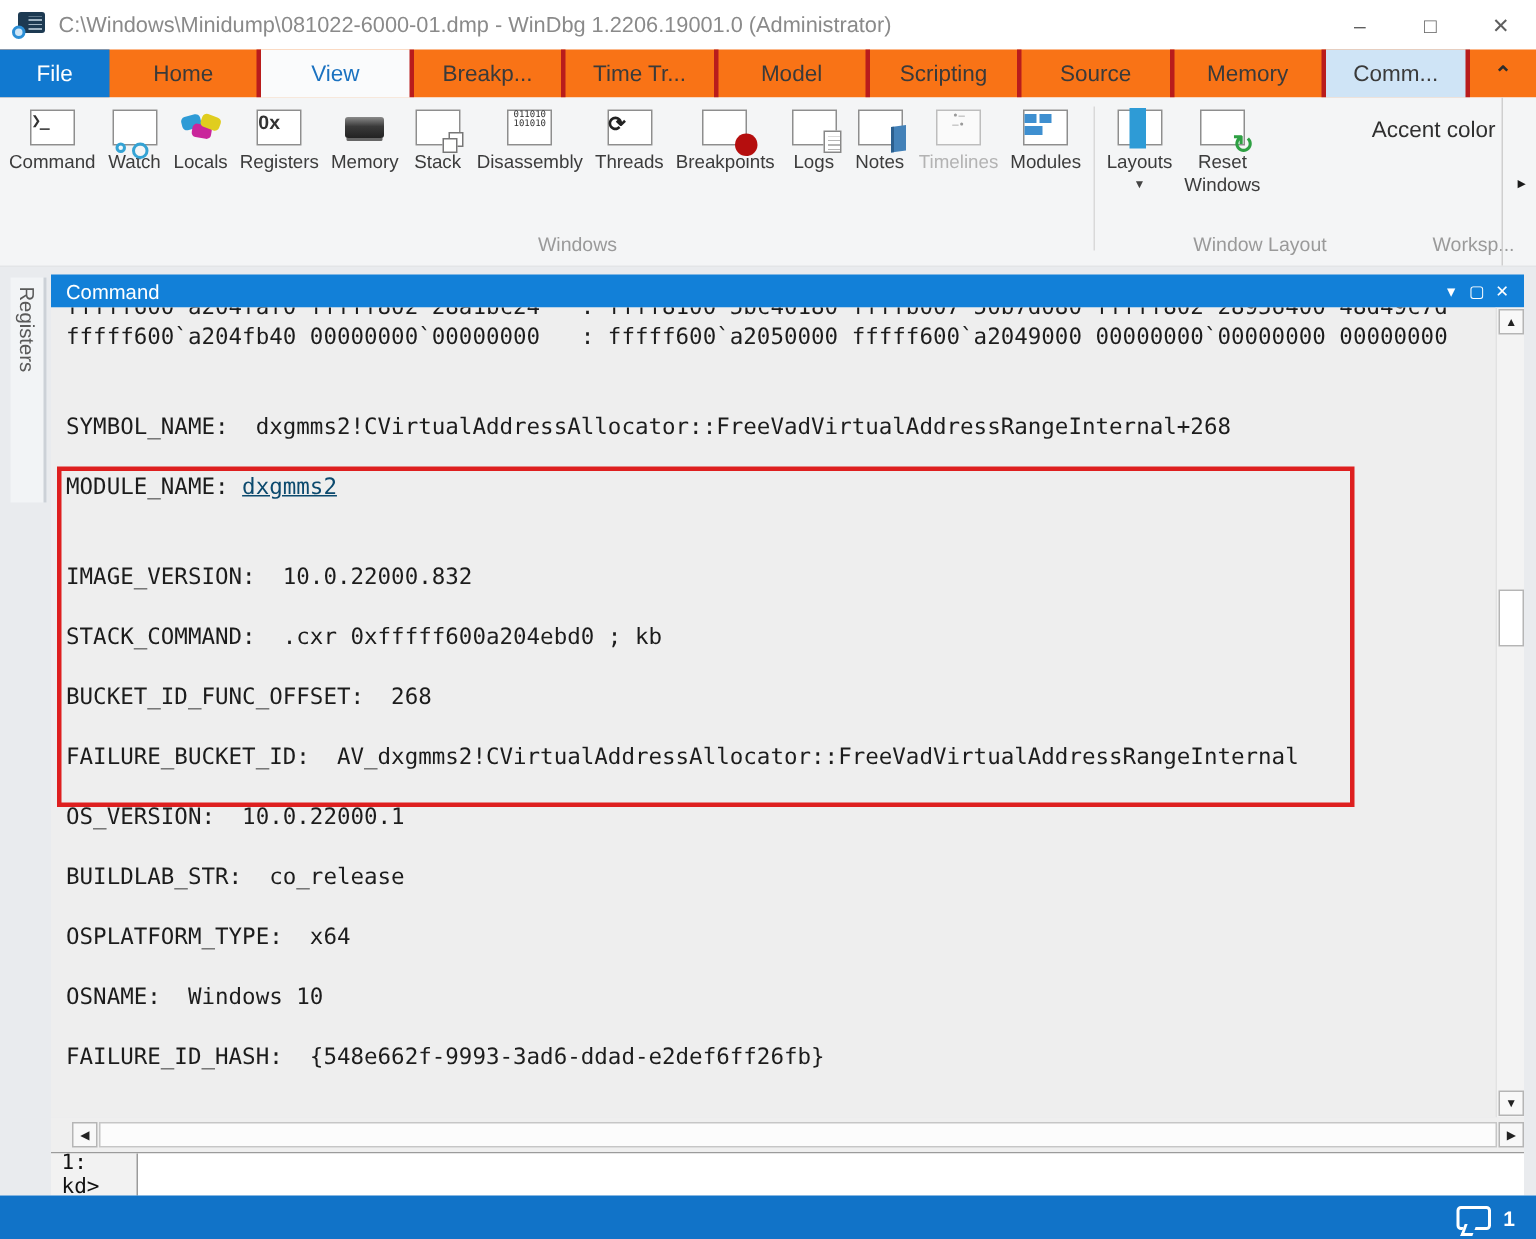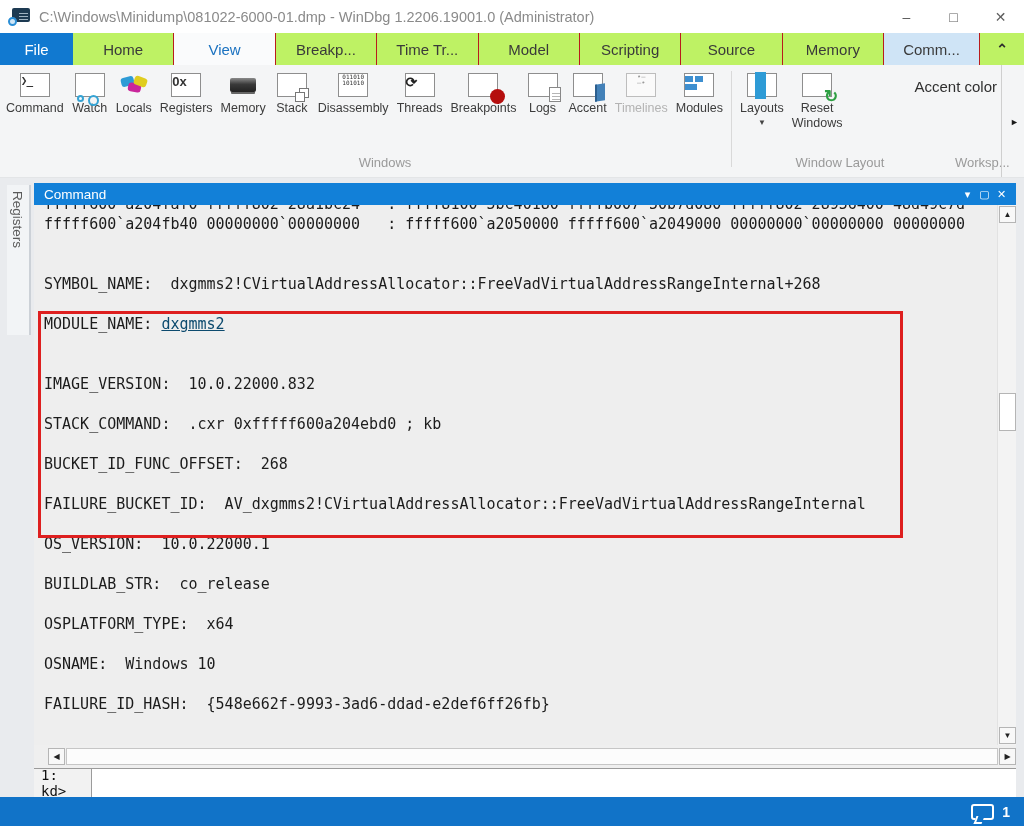--- a/index.html
+++ b/index.html
@@ -9,22 +9,22 @@
   
   .titlebar { height:33px; display:flex; align-items:center; background:#fff; padding-left:9px; }
   .app-icon { width:21px; height:17px; position:relative; margin-right:9px; flex:none; }
   .app-icon .scr { position:absolute; left:3px; right:0; top:0; bottom:3px; background:#1d3a52; border-radius:2px;
     background-image:repeating-linear-gradient(0deg,#9fb3c2 0 1px,transparent 1px 3px); background-size:9px 9px; background-repeat:no-repeat; background-position:7px 3px; }
   .app-icon .mag { position:absolute; left:-1px; bottom:-1px; width:9px; height:9px; border:2px solid #2c8fd6; border-radius:50%; background:#cfe6f7; }
   .title-text { flex:1; font-size:14.5px; color:#8a8a8a; white-space:nowrap; overflow:hidden; }
   .wbtn { width:47px; height:33px; display:flex; align-items:center; justify-content:center; color:#5f5f5f; font-size:14px; }
 
   
-  .tabrow { height:32px; display:flex; background:#bef264; }
-  .tab { display:flex; align-items:center; justify-content:center; font-size:15px; color:#3a3a3a; flex:1 1 0; border-right:1px solid #b91c1c; white-space:nowrap; }
+  .tabrow { height:32px; display:flex; background:#f97316; }
+  .tab { display:flex; align-items:center; justify-content:center; font-size:15px; color:#3a3a3a; flex:1 1 0; border-right:3px solid #b91c1c; white-space:nowrap; }
   .tab.file { flex:0 0 73px; background:#1179d0; color:#fff; border-right:none; }
   .tab.active { background:#fafbfc; color:#1b72c0; }
   .tab.highlight { flex:0 0 96px; background:#cfe4f6; }
   .tab-collapse { flex:0 0 44px; display:flex; align-items:center; justify-content:center; color:#2d2d2d; font-size:14px; font-weight:bold; }
 
   
   .ribbon { position:relative; height:113px; background:#f4f5f6; border-bottom:1px solid #e3e5e7; }
   .ribbon-buttons { position:absolute; left:2px; top:2px; display:flex; align-items:flex-start; }
   .rbtn { display:flex; flex-direction:column; align-items:center; padding:5px 4px 0; }
   .rlabel { font-size:12.5px; color:#3c3c3c; line-height:15px; white-space:nowrap; }
@@ -211,21 +211,21 @@
             <i class="bx"></i>
             <i class="doc"></i>
           </div>
           <div class="rlabel">Logs</div>
         </div>
         <div class="rbtn">
           <div class="ricon">
             <i class="bx"></i>
             <i class="book"></i>
           </div>
-          <div class="rlabel">Accent</div>
+          <div class="rlabel">Notes</div>
         </div>
         <div class="rbtn disabled">
           <div class="ricon">
             <i class="bx tl">•–<br>–•</i>
           </div>
           <div class="rlabel">Timelines</div>
         </div>
         <div class="rbtn">
           <div class="ricon">
             <i class="bx"></i>

